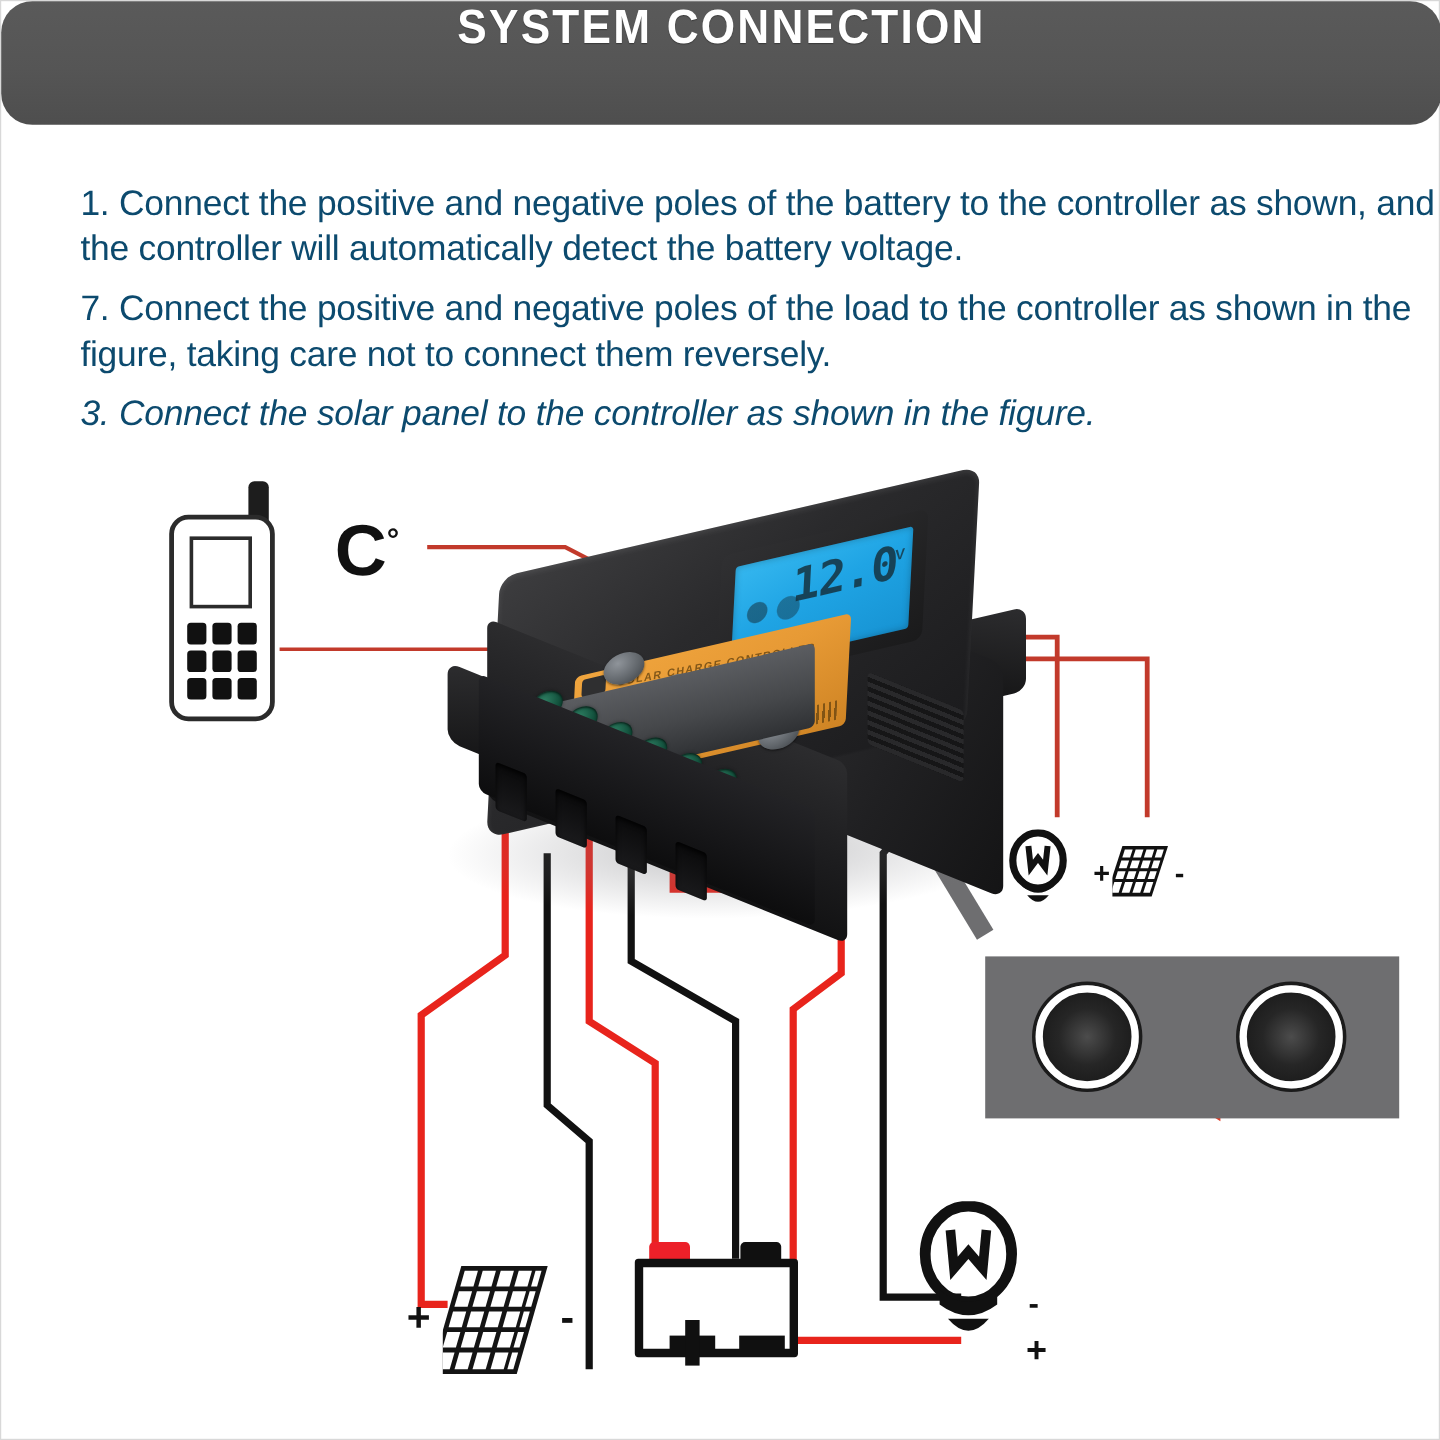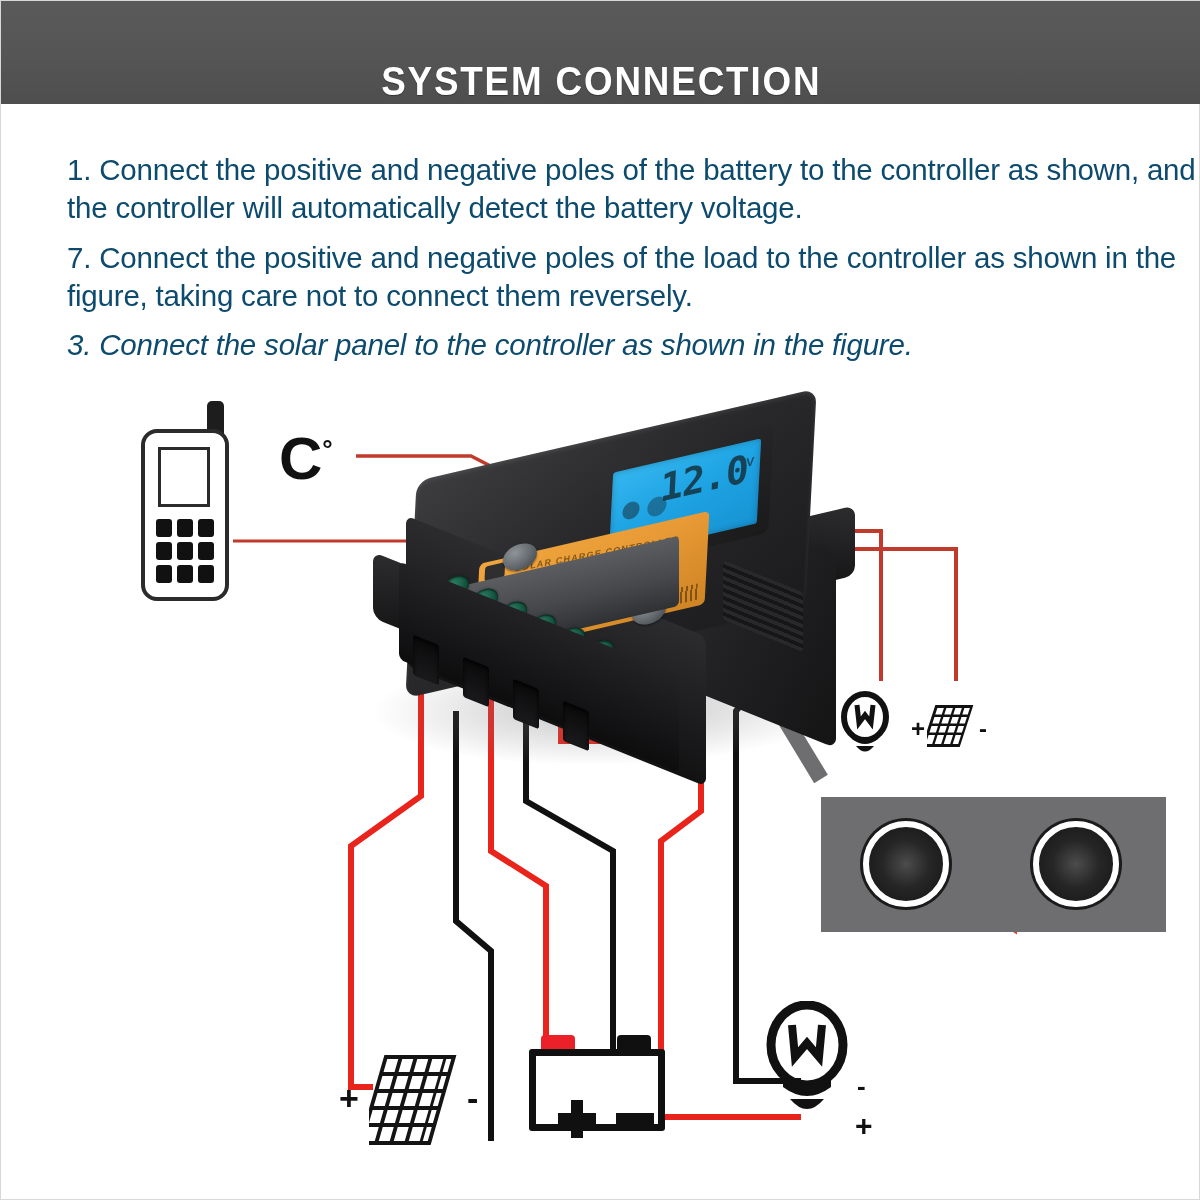--- a/index.html
+++ b/index.html
@@ -16,21 +16,21 @@
     width:1200px;height:1200px;
     background:#ffffff;
     box-sizing:border-box;
     border:1px solid #d8d8d8;
   }
 
   
   .header{
     position:absolute;left:0;top:0;width:1200px;height:103px;
     background:linear-gradient(180deg,#5a5a5a 0%,#555555 55%,#4e4e4e 100%);
-    display:flex;align-items:flex-end;justify-content:center;
+    display:flex;align-items:flex-start;justify-content:center;border-radius:26px;
   }
   .header-title{
     color:#ffffff;
     font-family:"Liberation Sans", sans-serif;
     font-weight:bold;
     font-size:40px;
     letter-spacing:2px;
     transform:scaleX(0.92);
     text-shadow:0 1px 1px rgba(0,0,0,.35);
   }

